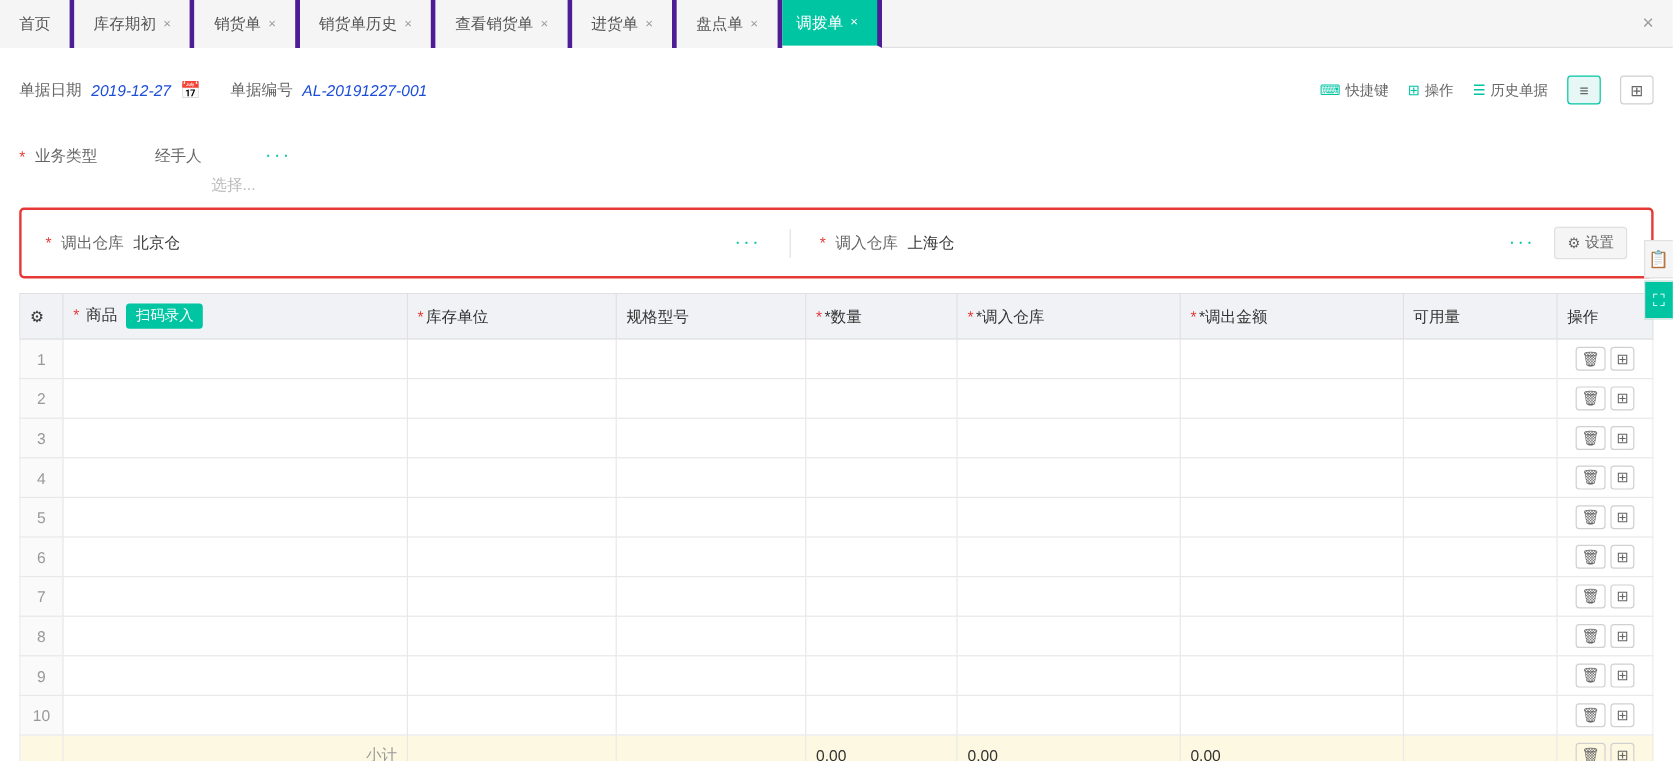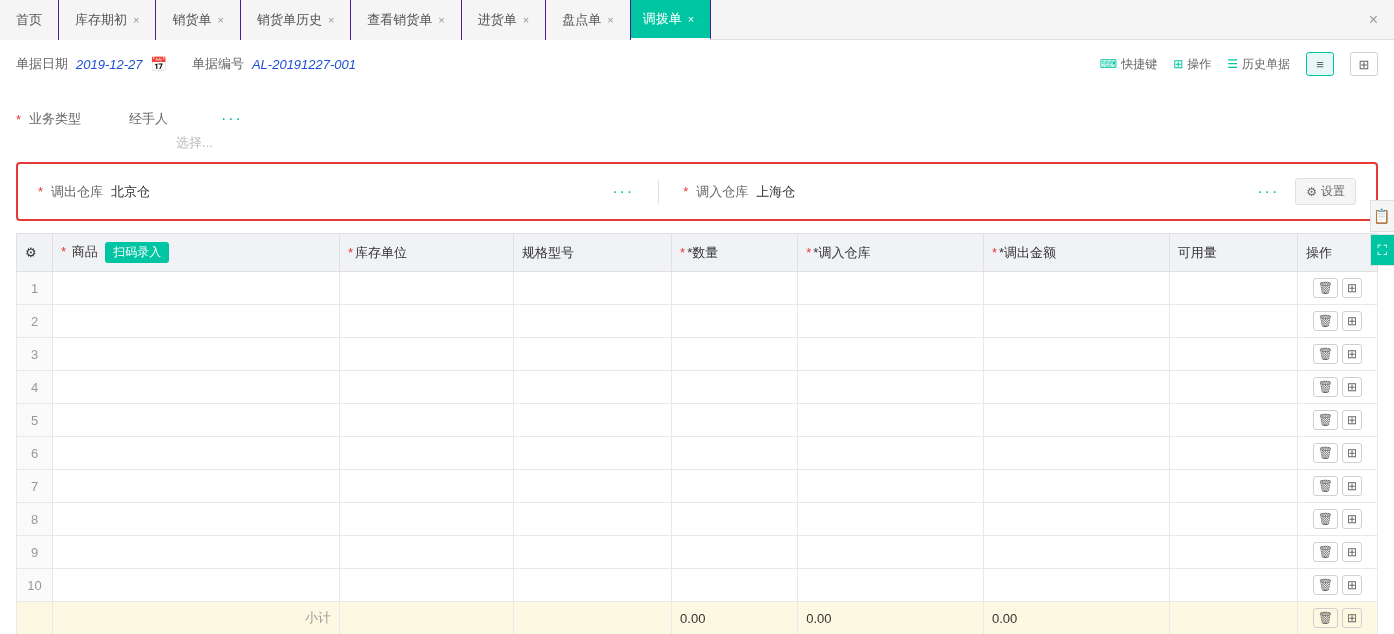--- a/index.html
+++ b/index.html
@@ -16,21 +16,21 @@
       position: relative;
     }
     .tab-item {
       display: flex;
       align-items: center;
       padding: 0 16px;
       height: 40px;
       cursor: pointer;
       font-size: 13px;
       color: #555;
-      border-right: 1px solid #4c1d95;
+      border-right: 4px solid #4c1d95;
       white-space: nowrap;
       background: #f5f5f5;
     }
     .tab-item:first-child {
       border-left: none;
     }
     .tab-item.active {
       background: #fff;
       color: #333;
       border-bottom: 2px solid #fff;
@@ -320,20 +320,21 @@
     
     .table-scroll {
       overflow-x: auto;
       overflow-y: visible;
     }
 
     .header-row {
       display: flex;
       align-items: center;
       margin-bottom: 10px;
+      margin-top: 11px;
     }
   </style>
 </head>
 <body>
 
 <div class="tab-bar">
   <div class="tab-item">
     <span>首页</span>
   </div>
   <div class="tab-item">

